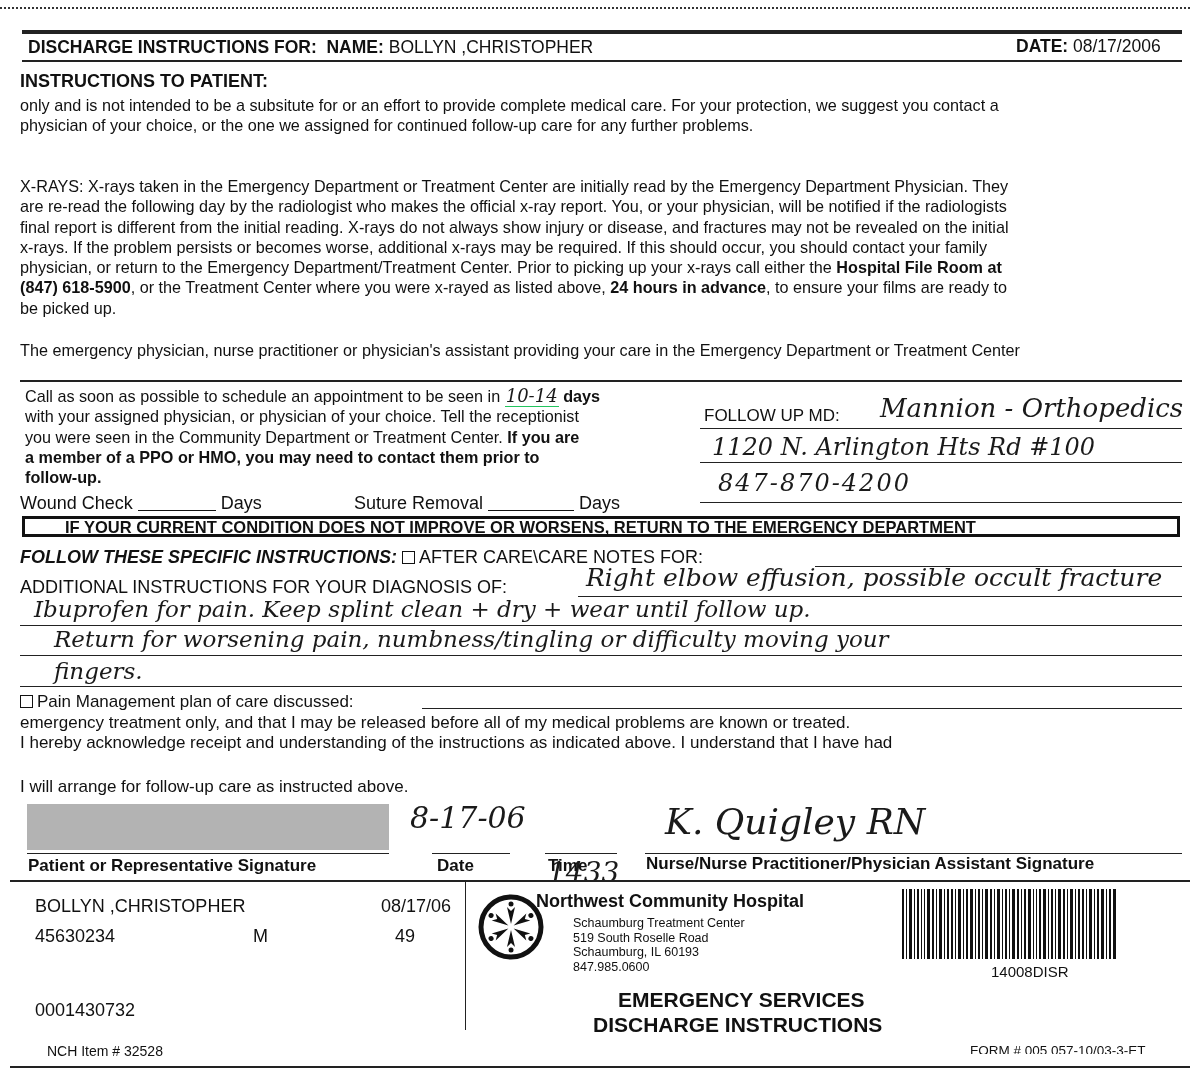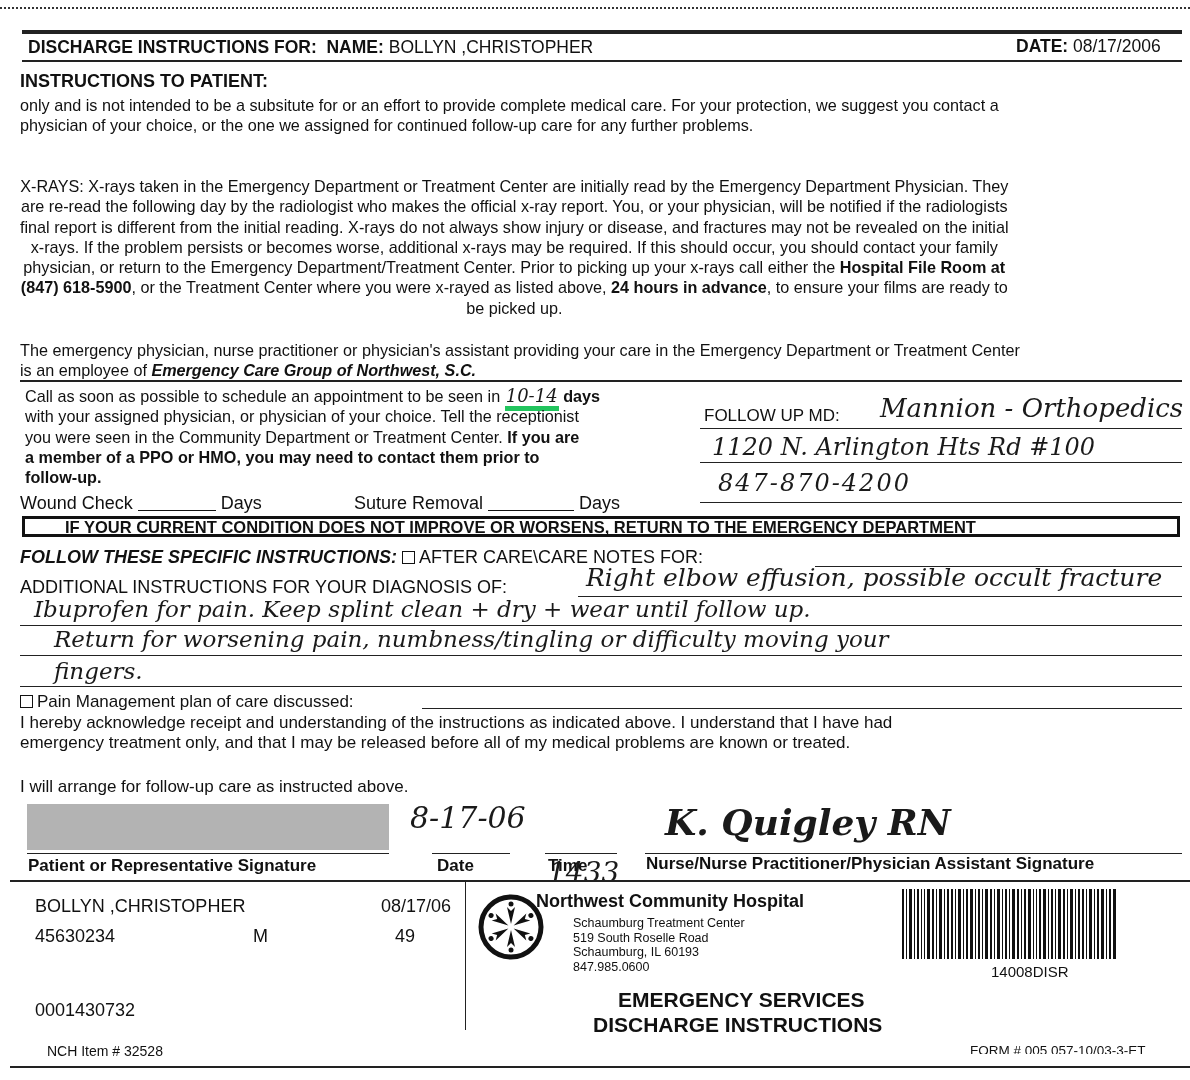--- a/index.html
+++ b/index.html
@@ -40,40 +40,39 @@
 </div>
 <div class="hline" style="left:22px;top:60px;width:1160px;height:2px;"></div>
 
 <div class="txt bold" style="left:20px;top:71px;font-size:18px;">INSTRUCTIONS TO PATIENT:</div>
 
 <div class="para" style="left:20px;top:95px;">
   <div>only and is not intended to be a subsitute for or an effort to provide complete medical care.  For your protection, we suggest you contact a</div>
   <div>physician of your choice, or the one we assigned for continued follow-up care for any further problems.</div>
 </div>
 
-<div class="para" style="left:20px;top:176px;text-align:center;">
+<div class="para" style="left:20px;top:176px;">
   <div>X-RAYS: X-rays taken in the Emergency Department or Treatment Center are initially read by the Emergency Department Physician.  They</div>
   <div>are re-read the following day by the radiologist who makes the official x-ray report.  You, or your physician, will be notified if the radiologists</div>
   <div>final report is different from the initial reading.  X-rays do not always show injury or disease, and fractures may not be revealed on the initial</div>
   <div>x-rays.  If the problem persists or becomes worse, additional x-rays may be required.  If this should occur, you should contact your family</div>
   <div><span>physician, or return to the Emergency Department/Treatment Center.  Prior to picking up your x-rays call either the </span><span class="bold">Hospital File Room at</span></div>
   <div><span class="bold">(847) 618-5900</span><span>, or the Treatment Center where you were x-rayed as listed above, </span><span class="bold">24 hours in advance</span><span>, to ensure your films are ready to</span></div>
   <div>be picked up.</div>
 </div>
 
 <div class="para" style="left:20px;top:340px;">
   <div>The emergency physician, nurse practitioner or physician's assistant providing your care in the Emergency Department or Treatment Center</div>
-  <div><span>is an employee of </span><span class="bold" style="font-style:italic;">Emergency Care Group of Northwest, S.C.</span></div>
 </div>
 <div class="hline" style="left:20px;top:380px;width:1162px;height:2px;"></div>
 
 <div class="para" style="left:25px;top:386px;">
   <div>
     <span>Call as soon as possible to schedule an appointment to be seen in</span>
-    <span class="hand" style="display:inline-block;width:54px;border-bottom:5px solid #22c55e;text-align:center;font-size:18px;">10-14</span>
+    <span class="hand" style="display:inline-block;width:54px;border-bottom:1px solid #22c55e;text-align:center;font-size:18px;">10-14</span>
     <span class="bold">days</span>
   </div>
   <div>with your assigned physician, or physician  of your choice.  Tell the receptionist</div>
   <div><span>you were seen in the Community Department or Treatment Center.  </span><span class="bold">If you are</span></div>
   <div class="bold">a member of a PPO or HMO, you may need to contact them prior to</div>
   <div class="bold">follow-up.</div>
 </div>
 
 <div class="txt" style="left:704px;top:406px;font-size:17px;">FOLLOW UP MD:</div>
 <div class="txt hand" style="left:880px;top:393px;font-size:26px;line-height:30px;">Mannion - Orthopedics</div>
@@ -114,34 +113,34 @@
 <div class="hline" style="left:20px;top:655px;width:1162px;height:1px;"></div>
 <div class="txt hand" style="left:54px;top:656px;font-size:23px;line-height:30px;">fingers.</div>
 <div class="hline" style="left:20px;top:686px;width:1162px;height:1px;"></div>
 
 <div class="txt" style="left:20px;top:692px;font-size:17px;">
   <span class="checkbox"></span><span>Pain Management plan of care discussed:</span>
 </div>
 <div class="hline" style="left:422px;top:708px;width:760px;height:1px;"></div>
 
 <div class="para" style="left:20px;top:713px;font-size:17px;">
+  <div>emergency treatment only, and that I may be released before all of my medical problems are known or treated.</div>
   <div>I hereby acknowledge receipt and understanding of the instructions as indicated above.  I understand that I have had</div>
-  <div>emergency treatment only, and that I may be released before all of my medical problems are known or treated.</div>
 </div>
 <div class="txt" style="left:20px;top:777px;font-size:17px;">I will arrange for follow-up care as instructed above.</div>
 
 <div class="redact"></div>
 <div class="hline" style="left:27px;top:853px;width:362px;height:1px;"></div>
 <div class="hline" style="left:432px;top:853px;width:78px;height:1px;"></div>
 <div class="hline" style="left:545px;top:853px;width:72px;height:1px;"></div>
 <div class="hline" style="left:645px;top:853px;width:537px;height:1px;"></div>
 
 <div class="txt hand" style="left:410px;top:800px;font-size:30px;line-height:36px;">8-17-06</div>
 <div class="txt hand" style="left:548px;top:856px;font-size:28px;line-height:34px;">1433</div>
-<div class="txt hand" style="left:665px;top:800px;font-size:36px;line-height:44px;font-weight:bold;">K. Quigley RN</div>
+<div class="txt hand" style="left:665px;top:800px;font-size:36px;line-height:44px;">K. Quigley RN</div>
 
 <div class="txt bold" style="left:28px;top:856px;font-size:17px;">Patient or Representative Signature</div>
 <div class="txt bold" style="left:437px;top:856px;font-size:17px;">Date</div>
 <div class="txt bold" style="left:548px;top:856px;font-size:17px;">Time</div>
 <div class="txt bold" style="left:646px;top:854px;font-size:17px;">Nurse/Nurse Practitioner/Physician Assistant Signature</div>
 
 <div class="hline" style="left:10px;top:880px;width:1180px;height:2px;"></div>
 
 <div class="txt" style="left:35px;top:896px;font-size:18px;">BOLLYN ,CHRISTOPHER</div>
 <div class="txt" style="left:381px;top:896px;font-size:18px;">08/17/06</div>

